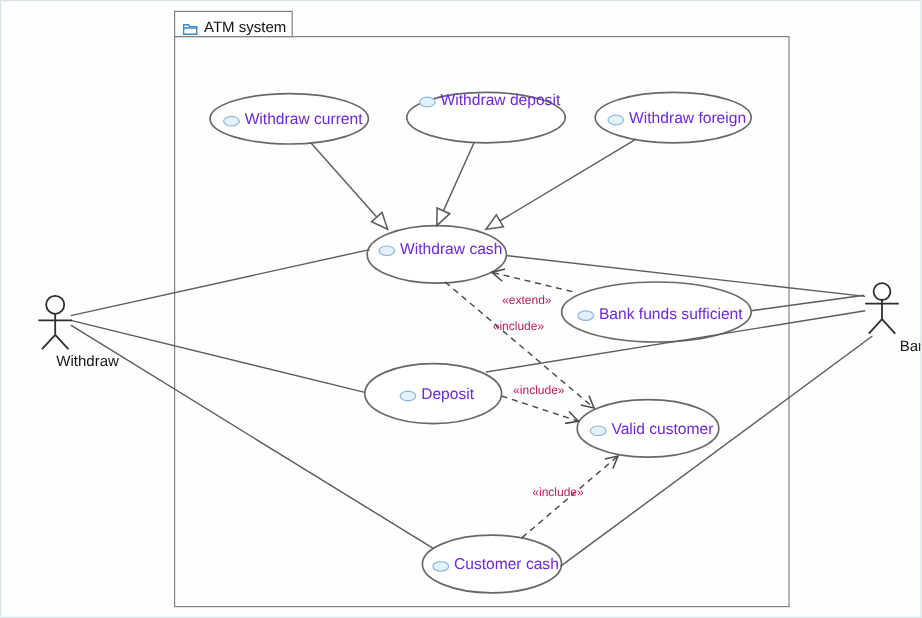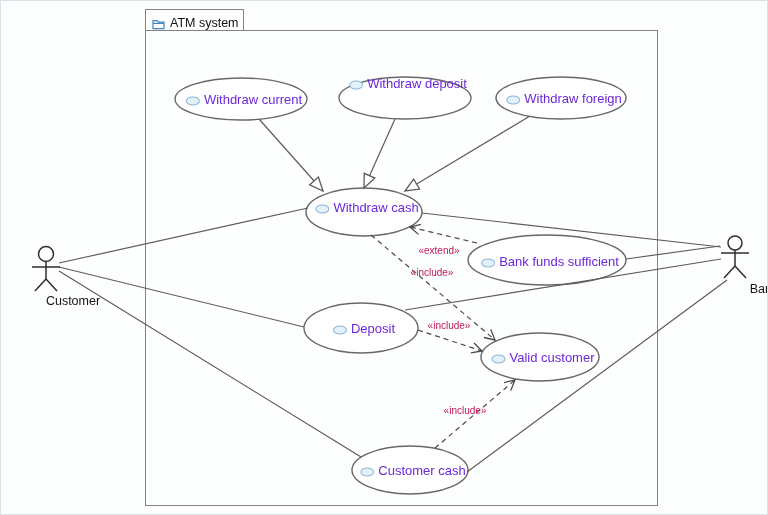--- a/index.html
+++ b/index.html
@@ -144,16 +144,16 @@
   <div class="uc-label" style="left:412px; top:469px;">
     <span class="uc-icon"></span>
     <span>Customer cash</span>
   </div>
 
   <div class="stereo" style="left:438px; top:250px;">«extend»</div>
   <div class="stereo" style="left:431px; top:272px;">«include»</div>
   <div class="stereo" style="left:448px; top:325px;">«include»</div>
   <div class="stereo" style="left:464px; top:410px;">«include»</div>
 
-  <div class="actor-label" style="left:44px; top:300px;">Customer</div>
+  <div class="actor-label" style="left:44px; top:300px;">Withdraw</div>
   <div class="actor-label" style="left:735px; top:288px;">Bank</div>
 
 </div>
 
 </body></html>

